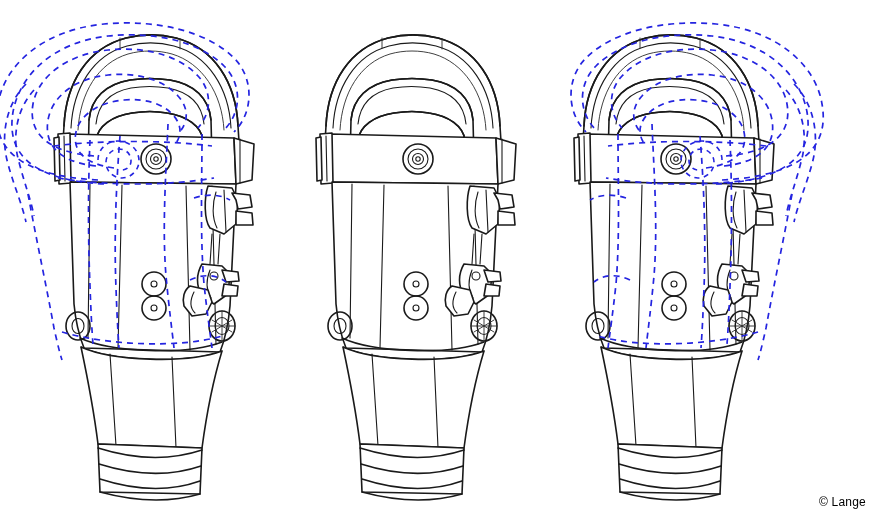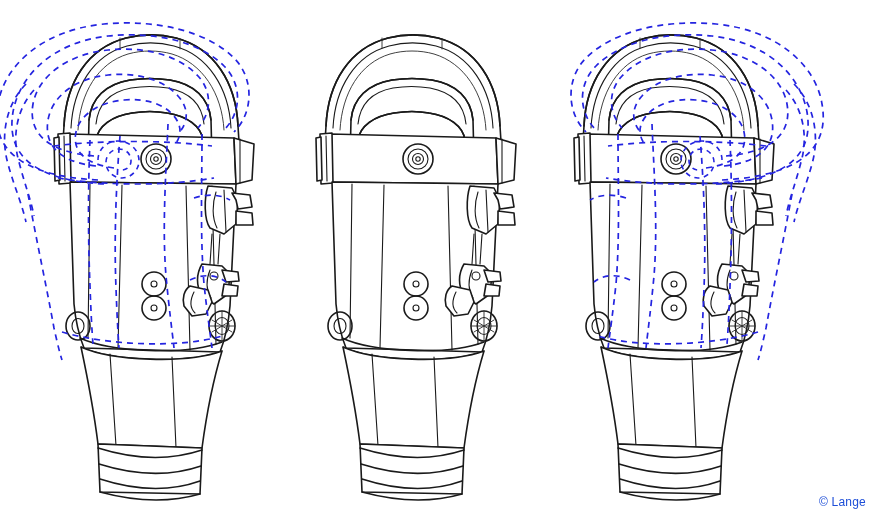--- a/index.html
+++ b/index.html
@@ -20,21 +20,21 @@
       stroke-linecap:round;stroke-linejoin:round;}
   .ln-hair{fill:none;stroke:#2b2b2b;stroke-width:0.9;
       stroke-linecap:round;stroke-linejoin:round;}
   .shellfill{fill:#ffffff;}
   .ov{fill:none;stroke:#2424e0;stroke-width:1.7;
       stroke-dasharray:6 5;stroke-linecap:butt;stroke-linejoin:round;}
   .ov-s{fill:none;stroke:#2424e0;stroke-width:1.6;
       stroke-dasharray:5 4.5;stroke-linecap:butt;}
   #credit{
     position:absolute;right:9px;bottom:7px;
-    font-size:12px;color:#1d4ed8;letter-spacing:.2px;
+    font-size:12px;color:#000000;letter-spacing:.2px;
     font-family:"Liberation Sans", sans-serif;
     white-space:nowrap;
   }
 </style>
 </head>
 <body>
 
 <div id="figure">
 <svg viewBox="0 0 875 516" xmlns="http://www.w3.org/2000/svg">
 

